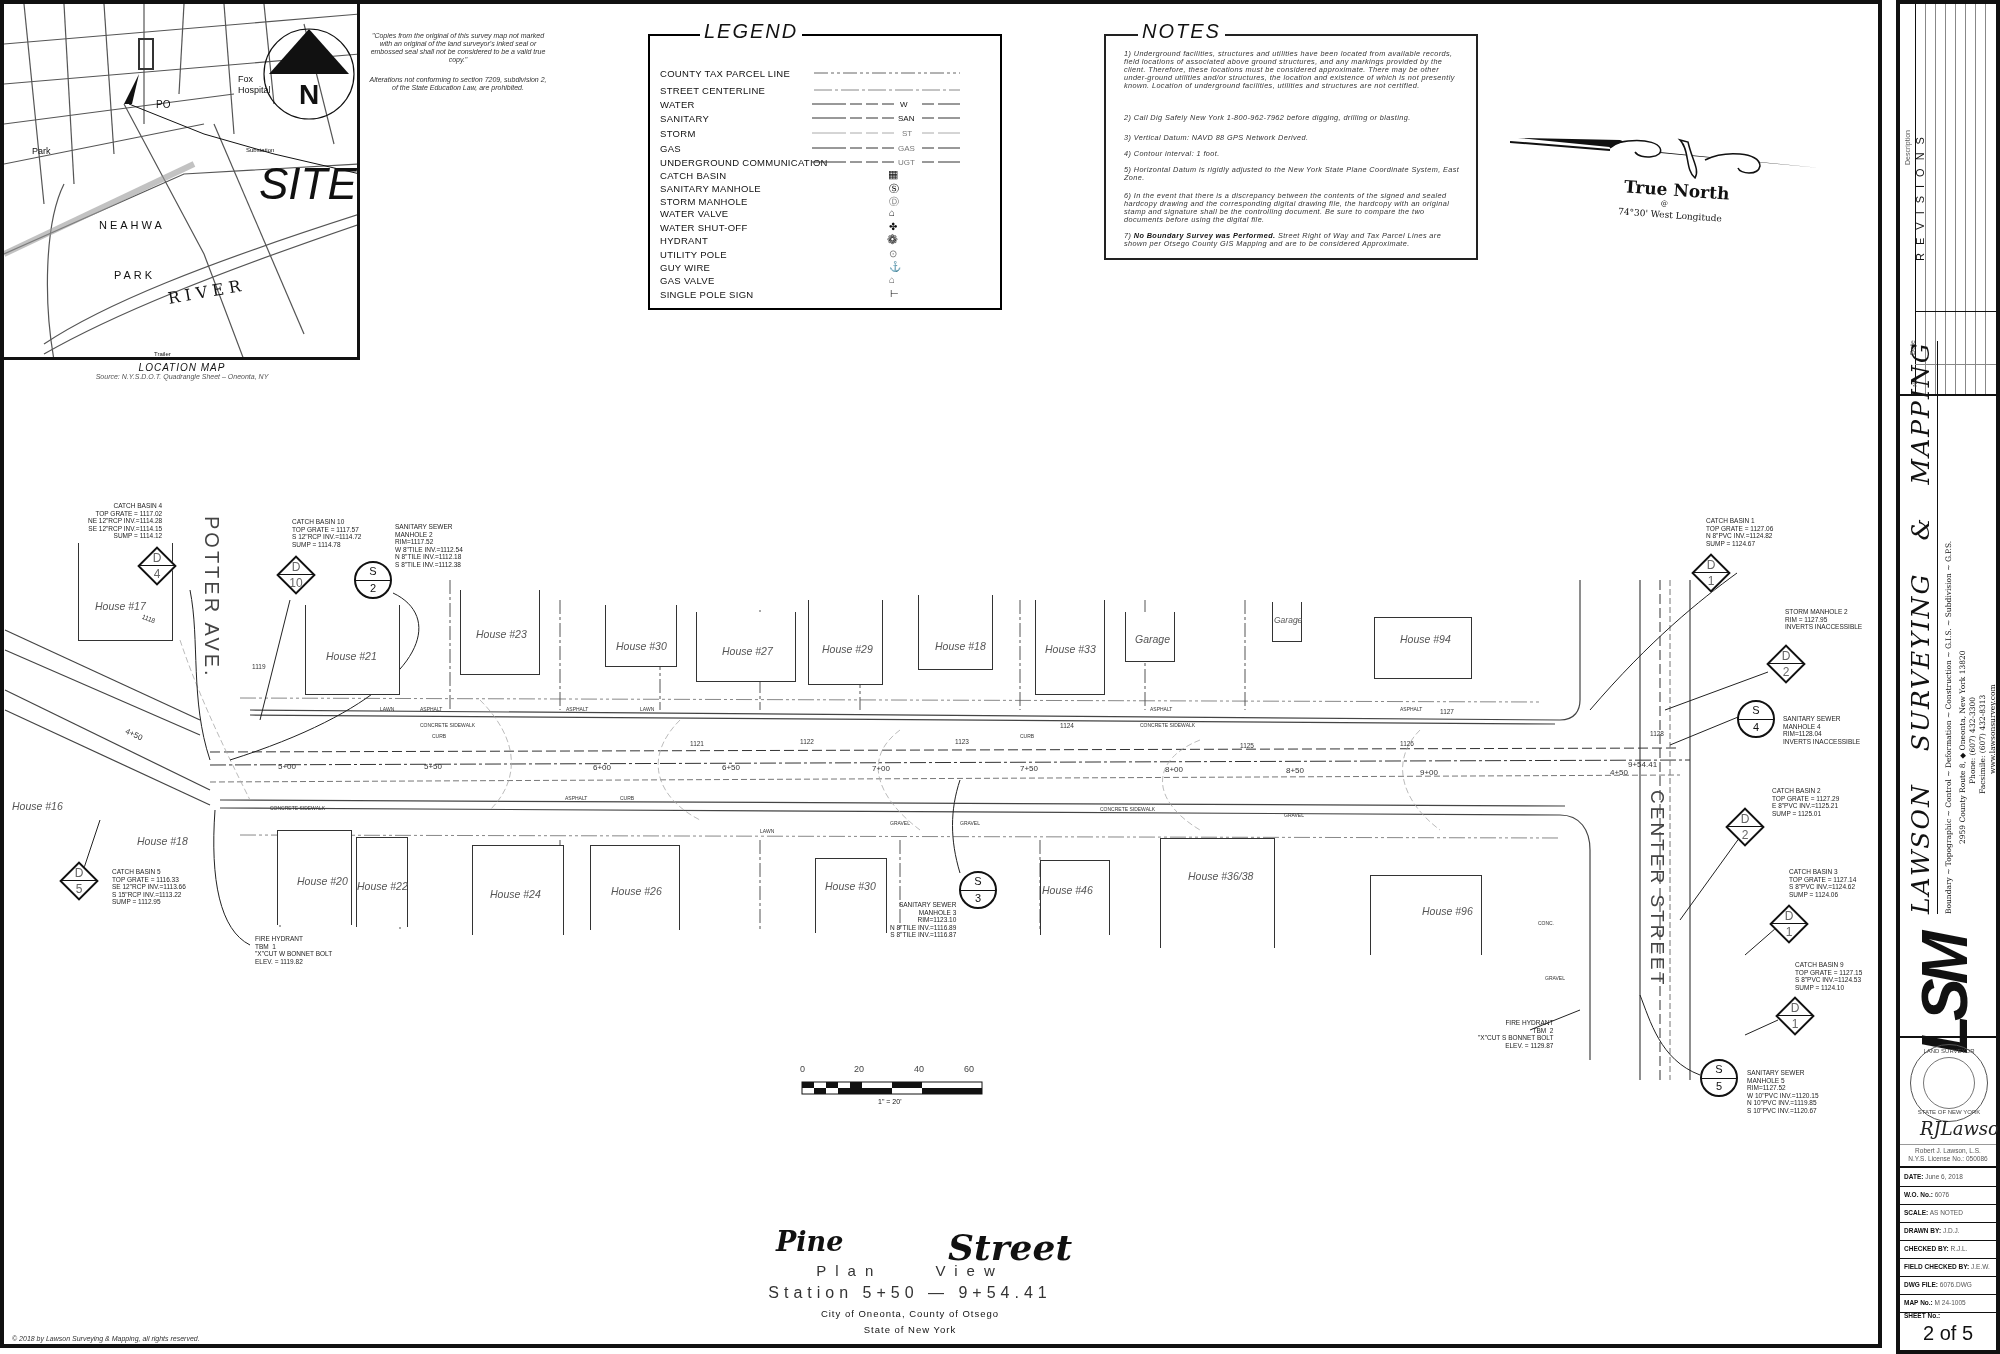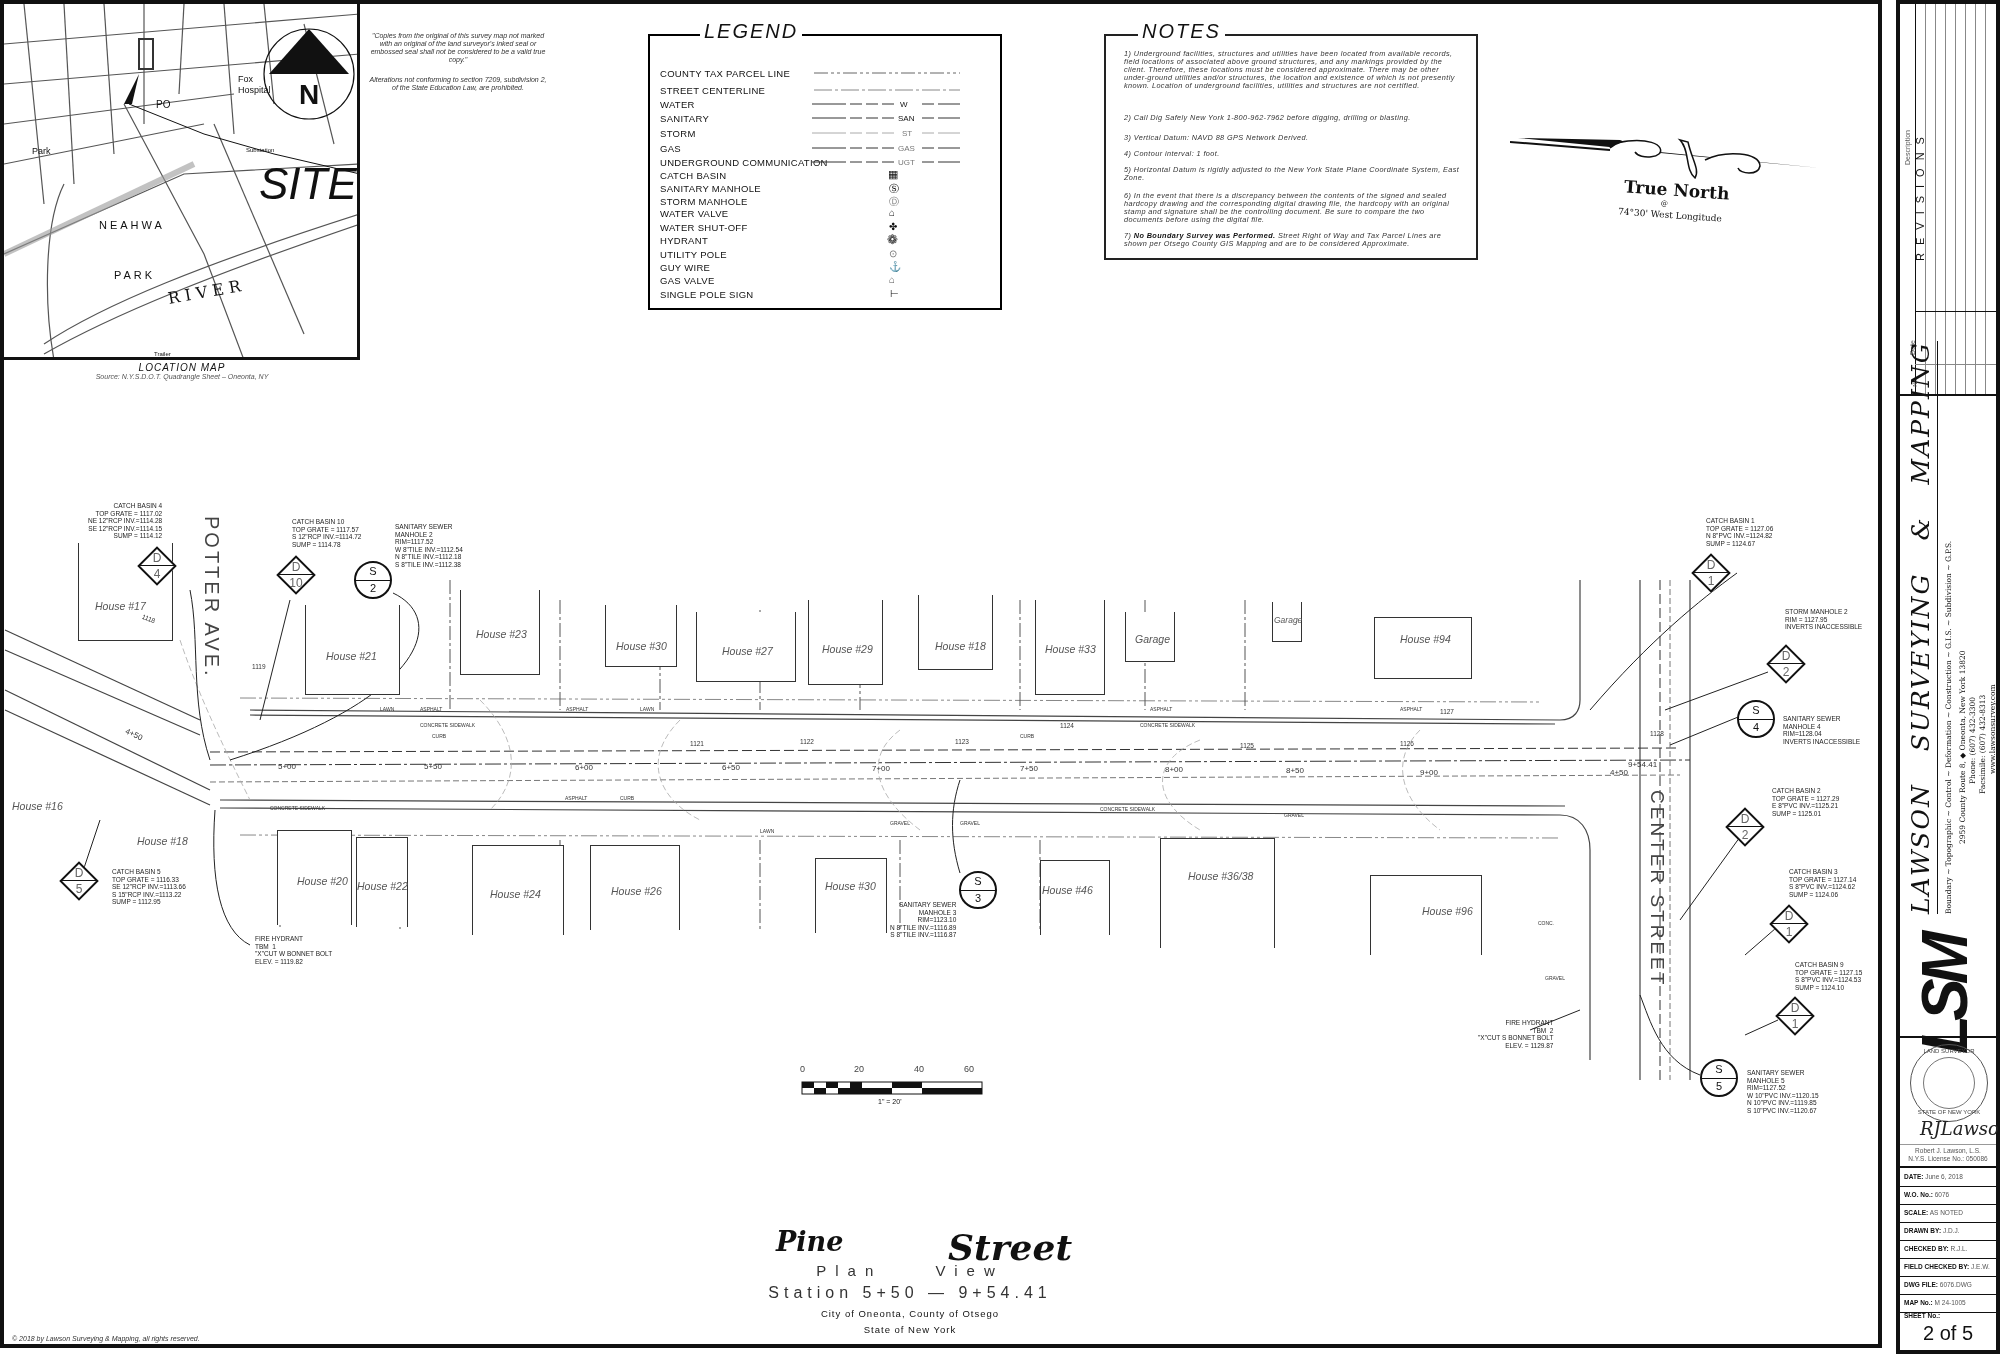--- a/index.html
+++ b/index.html
@@ -328,21 +328,21 @@
 <div class="house-label" style="left:1188px;top:870px">House #36/38</div>
 <div class="house" style="left:1370px;top:875px;width:112px;height:80px;border-bottom:none"></div>
 <div class="house-label" style="left:1422px;top:905px">House #96</div>
 
 <div class="street-name" style="left:200px;top:516px;writing-mode:vertical-rl;">POTTER AVE.</div>
 <div class="street-name" style="left:1646px;top:790px;writing-mode:vertical-rl;font-size:19px;">CENTER STREET</div>
 
 <div class="sta" style="left:125px;top:730px;transform:rotate(25deg)">4+50</div>
 <div class="sta" style="left:278px;top:762px">5+00</div>
 <div class="sta" style="left:424px;top:762px">5+50</div>
-<div class="sta" style="left:575px;top:763px">6+00</div>
+<div class="sta" style="left:593px;top:763px">6+00</div>
 <div class="sta" style="left:722px;top:763px">6+50</div>
 <div class="sta" style="left:872px;top:764px">7+00</div>
 <div class="sta" style="left:1020px;top:764px">7+50</div>
 <div class="sta" style="left:1165px;top:765px">8+00</div>
 <div class="sta" style="left:1286px;top:766px">8+50</div>
 <div class="sta" style="left:1420px;top:768px">9+00</div>
 <div class="sta" style="left:1610px;top:768px">4+50</div>
 <div class="sta" style="left:1628px;top:760px">9+54.41</div>
 
 <div class="surface" style="left:380px;top:706px">LAWN</div>

